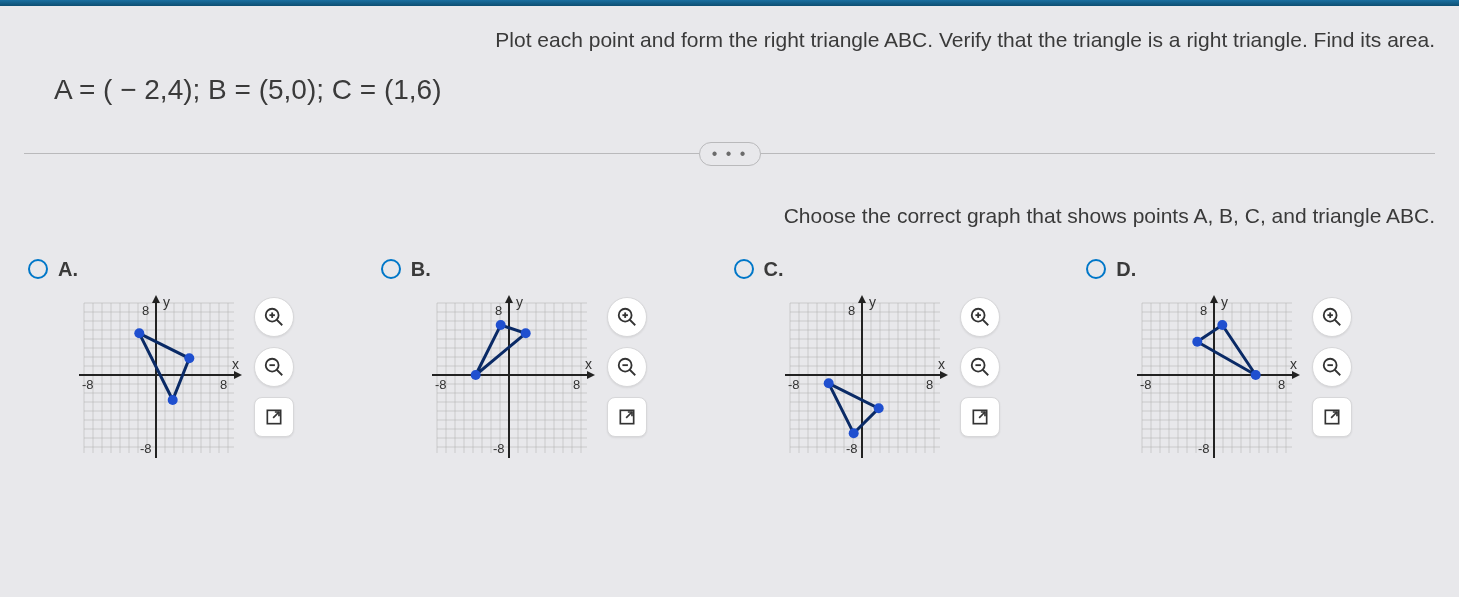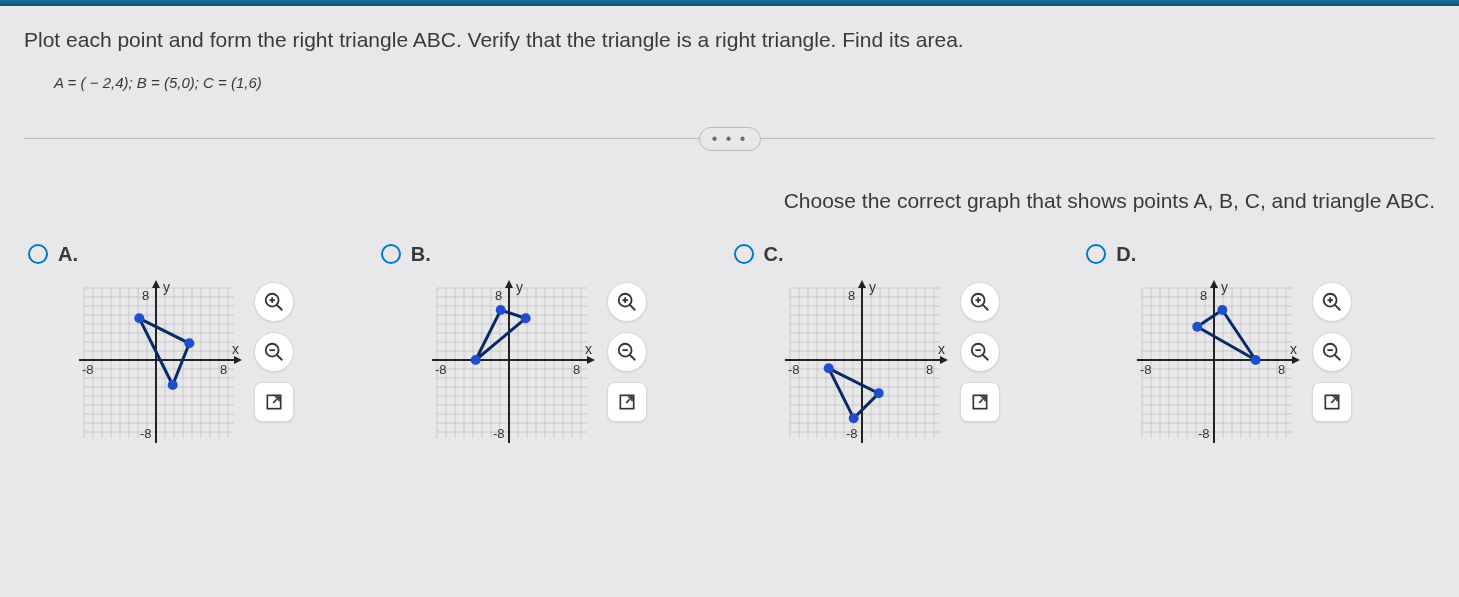--- a/index.html
+++ b/index.html
@@ -17,26 +17,26 @@
     background: linear-gradient(#1a6fa0, #0d4e72);
     width: 100%;
   }
   .content {
     padding: 18px 24px 0 24px;
   }
   .question-text {
     font-size: 21px;
     color: #3a3a3a;
     line-height: 1.5;
+    text-align: right;
   }
   .formula {
     margin-top: 18px;
     margin-left: 30px;
-    font-size: 15px;
-    font-style: italic;
+    font-size: 28px;
     color: #3a3a3a;
   }
   .hr-row {
     margin-top: 36px;
     display: flex;
     align-items: center;
   }
   .hr-line {
     flex: 1;
     height: 1px;

